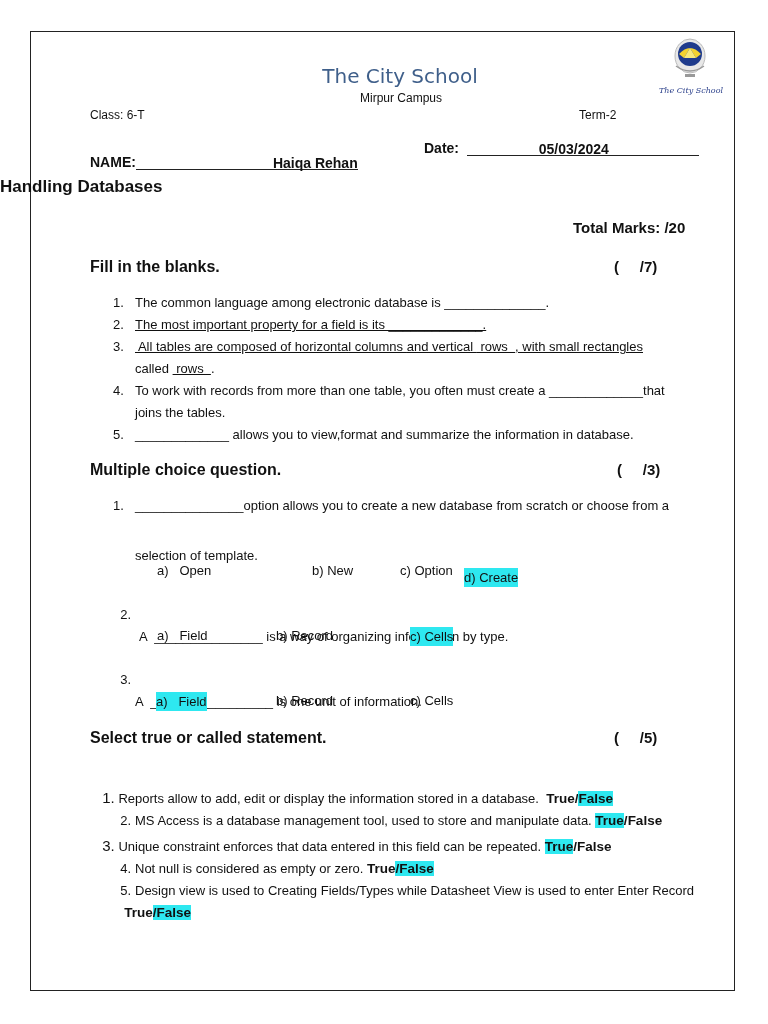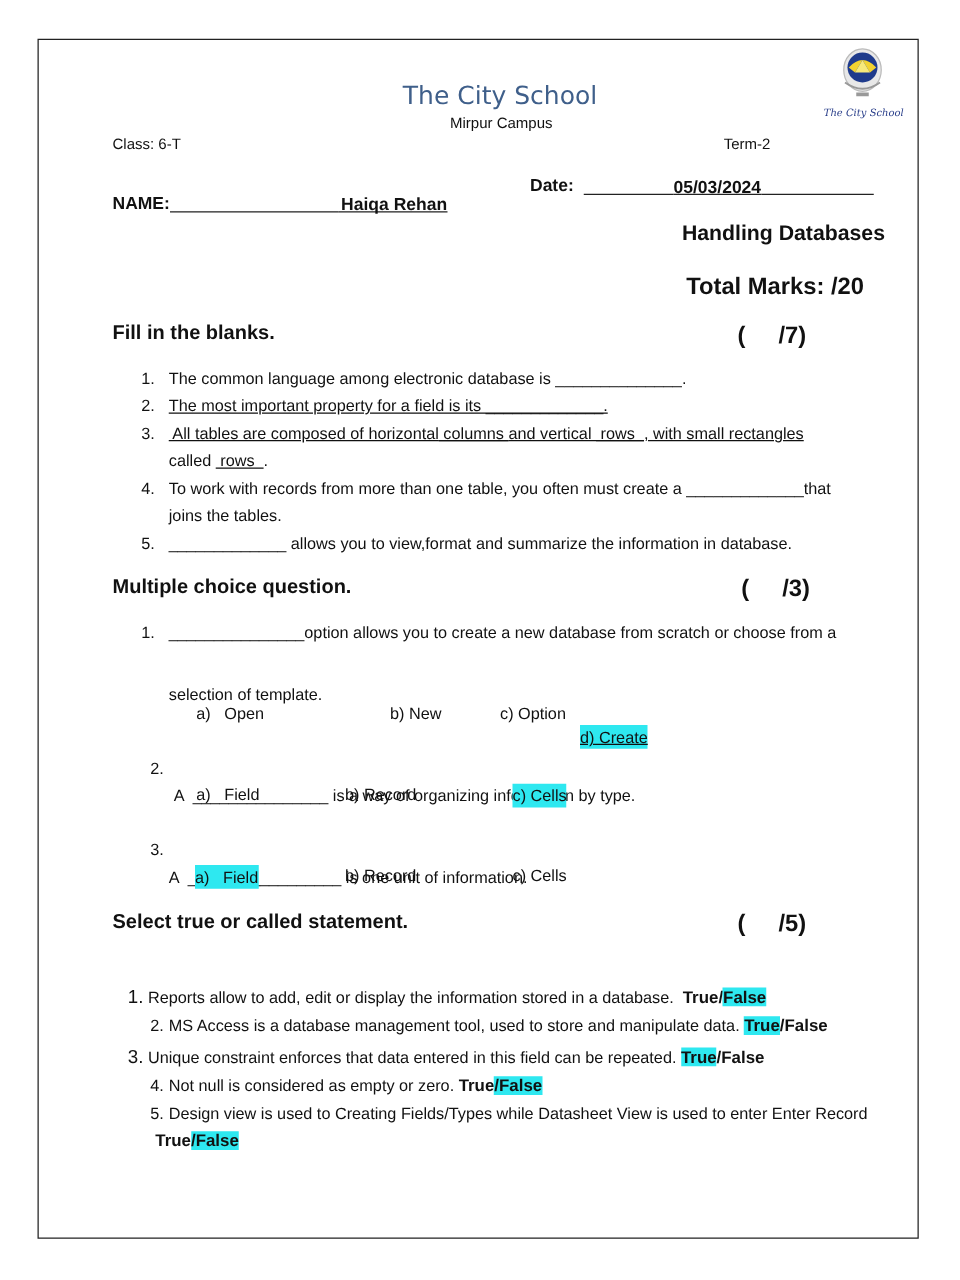--- a/index.html
+++ b/index.html
@@ -10,23 +10,23 @@
   .abs { position: absolute; white-space: nowrap; }
   .school-title { left: 0; width: 800px; top: 64px; text-align: center; font-size: 20px;
                   color: #3f5f8a; font-family: "DejaVu Sans", sans-serif; }
   .campus { left: 0; width: 802px; top: 91px; text-align: center; font-size: 12px; color: #111; }
   .logo { left: 652px; top: 36px; width: 78px; height: 68px; }
   .logo-caption { position: absolute; left: 0; top: 50px; width: 78px; text-align: center;
                   font-family: "DejaVu Serif", serif; font-style: italic; font-size: 8px; color: #2a3f8a; }
   .small { font-size: 12px; }
   .name-row { top: 140px; font-size: 14px; font-weight: bold; }
   .uline { display: inline-block; border-bottom: 1.3px solid #222; height: 14px; vertical-align: bottom; }
-  .doc-title { left: 0; width: 708px; top: 177px; text-align: right; font-size: 17px; font-weight: bold; }
+  .doc-title { left: 0; width: 708px; top: 177px; text-align: left; font-size: 17px; font-weight: bold; }
   .section { font-size: 16px; font-weight: bold; }
-  .marks { font-size: 19px; font-weight: bold; }
+  .marks { font-size: 15px; font-weight: bold; margin-left: 24px; }
   .q { font-size: 13px; line-height: 22px; }
   .hl { background: #2ee8f0; }
   .opt { font-size: 13px; }
   .tf { font-weight: bold; font-size: 13.5px; }
   .answer-u { text-decoration: underline; }
 </style>
 </head>
 <body>
 
 <div class="page-border"></div>
@@ -92,21 +92,21 @@
 
 <div class="abs q" style="left:113px; top:495px;">
   <span>1.</span>
   <span style="position:absolute; left:22px;">_______________option allows you to create a new database from scratch or choose from a</span>
 </div>
 <div class="abs q" style="left:135px; top:517px;margin-top:28px;">selection of template.</div>
 
 <div class="abs opt q" style="left:157px; top:560px; white-space:pre;">a)   Open</div>
 <div class="abs opt q" style="left:271px; top:560px;margin-left:41px;">b) New</div>
 <div class="abs opt q" style="left:400px; top:560px;">c) Option</div>
-<div class="abs opt q hl" style="left:464px; top:560px; line-height:19px; margin-top:20px;text-decoration:underline;">d) Create</div>
+<div class="abs opt q hl" style="left:464px; top:560px; line-height:19px; margin-top:8px;">d) Create</div>
 
 <div class="abs q" style="left:113px; top:582px; white-space:pre;">
   <span>2.</span>
   <span style="position:absolute; left:26px;">A  _______________ is a way of organizing information by type.</span>
 </div>
 
 <div class="abs opt q" style="left:157px; top:625px; white-space:pre;">a)   Field</div>
 <div class="abs opt q" style="left:276px; top:625px;">b) Record</div>
 <div class="abs opt q hl" style="left:410px; top:625px; line-height:19px; margin-top:2px;">c) Cells</div>
 

